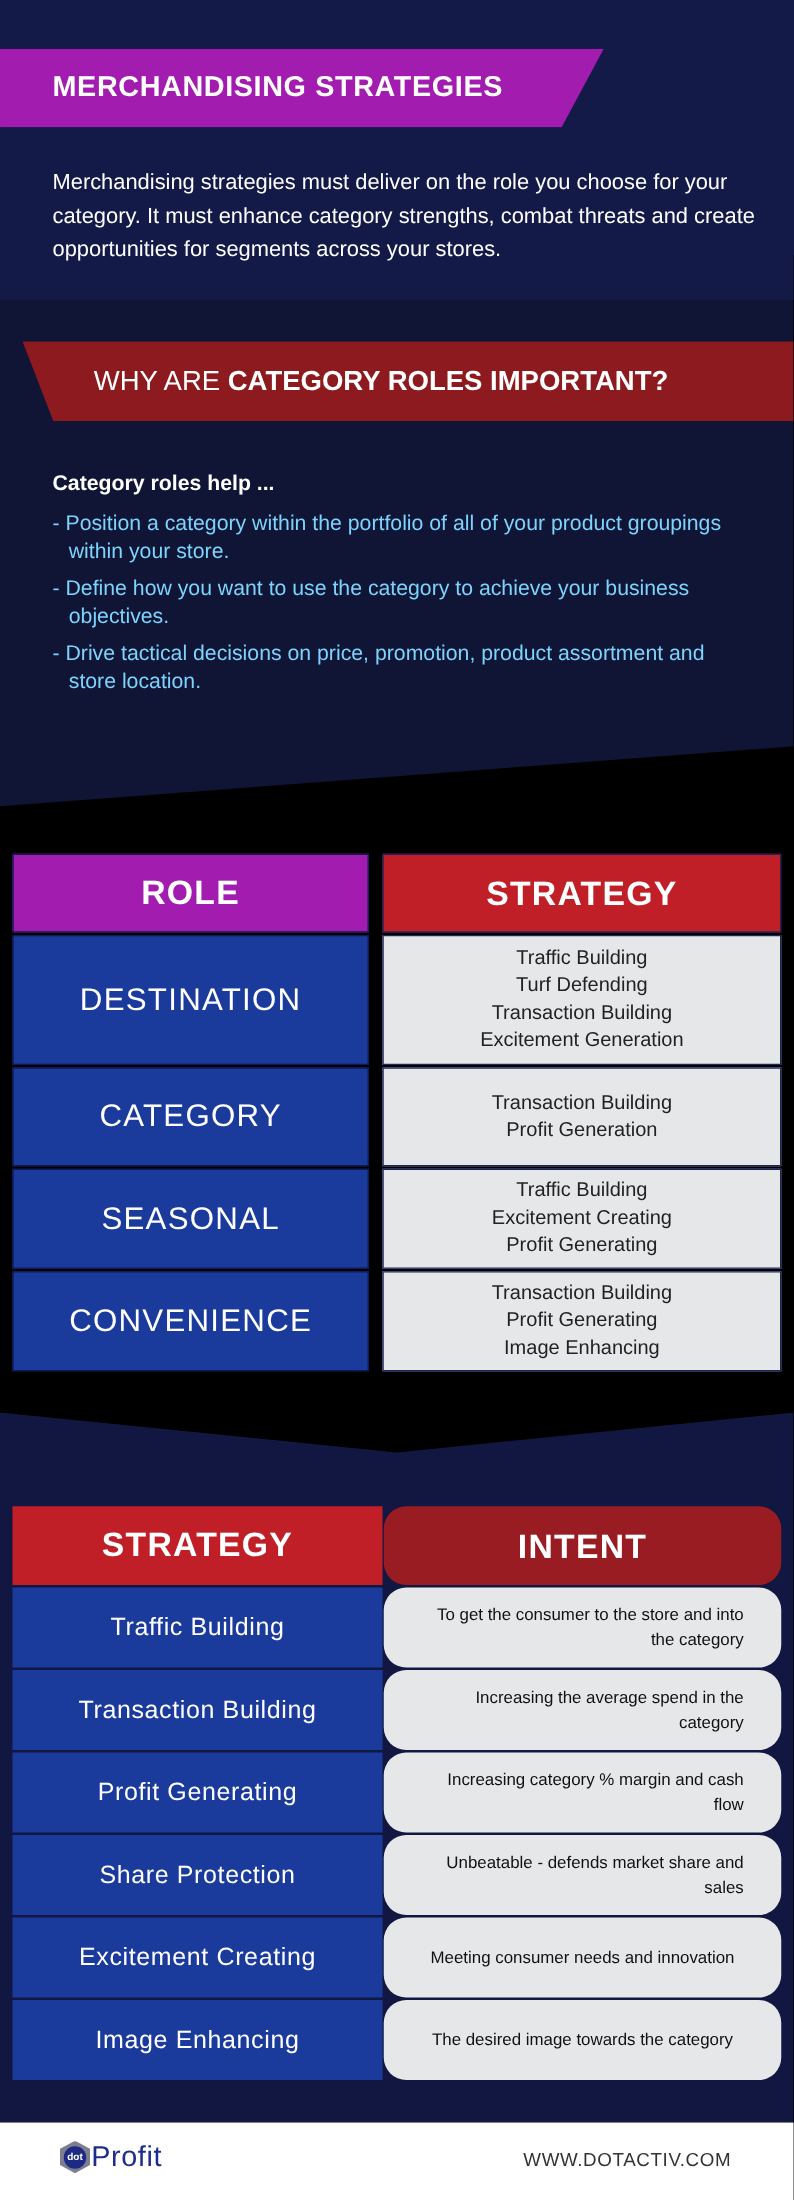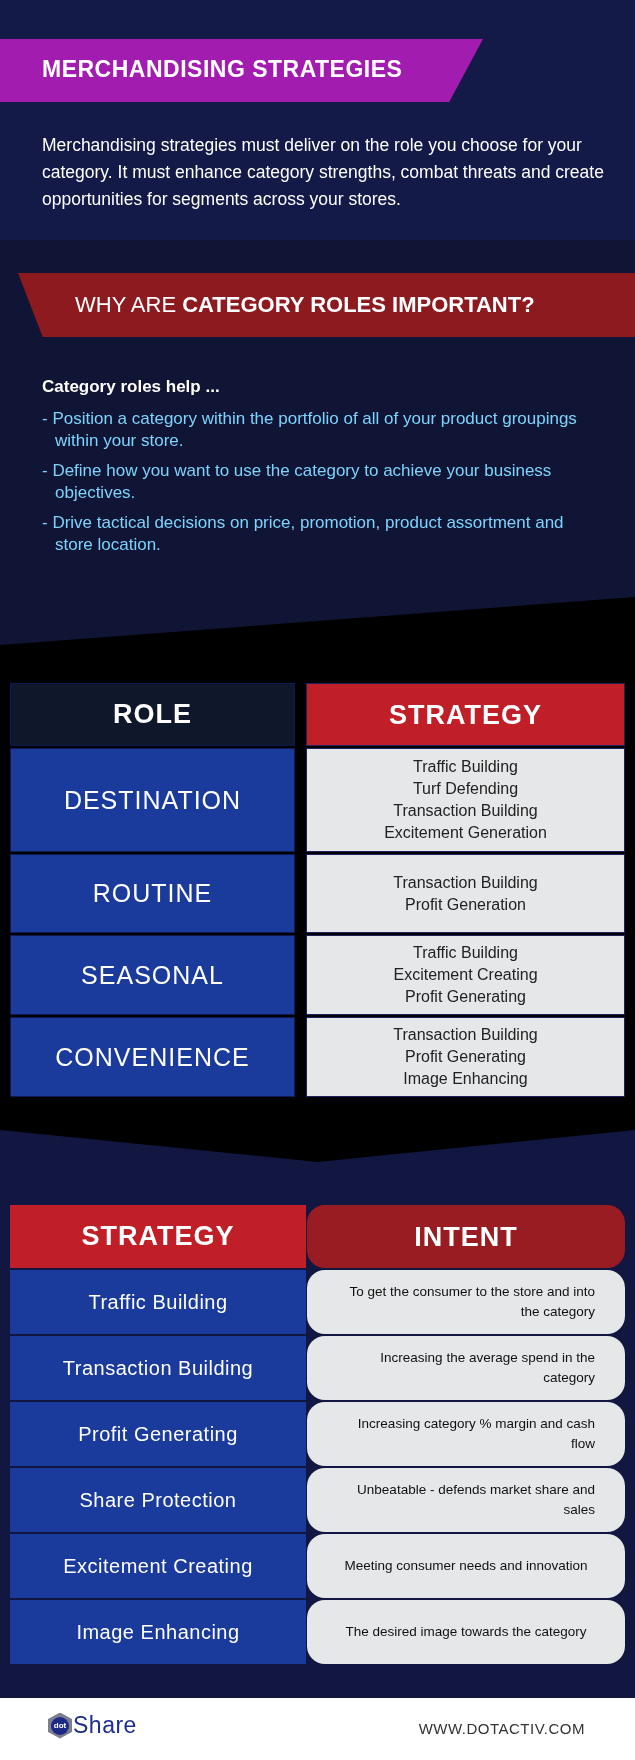--- a/index.html
+++ b/index.html
@@ -12,21 +12,21 @@
   .banner2 { position: absolute; left: 18px; top: 273px; width: 617px; height: 64px; background: #8c1a1f; clip-path: polygon(0 0, 100% 0, 100% 100%, 4% 100%); }
   .banner2 .t { position: absolute; left: 57px; top: 19px; color: #fff; font-size: 22px; white-space: nowrap; }
   .banner2 b { font-weight: bold; }
   .help { position: absolute; left: 42px; top: 377px; color: #fff; font-weight: bold; font-size: 17px; }
   .bullets { position: absolute; left: 42px; top: 408px; width: 560px; color: #7dd3fc; font-size: 17px; line-height: 22px; list-style: none; }
   .bullets li { padding-left: 13px; text-indent: -13px; margin-bottom: 8px; }
   .t1 { position: absolute; left: 10px; top: 683px; width: 615px; }
   .t1 .row { display: flex; gap: 11px; margin-bottom: 2px; }
   .t1 .c-left { width: 285px; background: #1a3a9c; color: #fff; display: flex; align-items: center; justify-content: center; font-size: 25px; letter-spacing: 1px; border: 1px solid #0d1a55; }
   .t1 .c-right { flex: 1; background: #e6e7e9; color: #222; display: flex; flex-direction: column; align-items: center; justify-content: center; font-size: 16px; line-height: 22px; border: 1px solid #1c2460; }
-  .t1 .hdr .c-left { background: #0f172a; font-weight: bold; font-size: 27px; }
+  .t1 .hdr .c-left { background: #a21caf; font-weight: bold; font-size: 27px; }
   .t1 .hdr .c-right { background: #c11f27; color: #fff; font-weight: bold; font-size: 27px; letter-spacing: 1px; }
   .sec3 { position: absolute; left: 0; top: 1130px; width: 635px; height: 568px; background: #121742; clip-path: polygon(0 0, 50% 32px, 100% 0, 100% 100%, 0 100%); }
   .t2 { position: absolute; left: 10px; top: 1205px; width: 615px; }
   .t2 .row { display: flex; gap: 1px; margin-bottom: 2px; }
   .t2 .c-left { width: 296px; background: #1a3a9c; color: #fff; display: flex; align-items: center; justify-content: center; font-size: 20px; letter-spacing: 0.5px; height: 64px; }
   .t2 .c-right { flex: 1; background: #e6e7e9; color: #111; display: flex; align-items: center; justify-content: center; text-align: right; font-size: 13.5px; line-height: 20px; padding: 16px 30px; height: 64px; border-radius: 18px; }
   .t2 .hdr .c-left { background: #c11f27; font-weight: bold; font-size: 27px; letter-spacing: 1px; height: 63px; }
   .t2 .hdr .c-right { background: #981c22; color: #fff; font-weight: bold; font-size: 27px; letter-spacing: 1px; height: 63px; }
   .footer { position: absolute; left: 0; top: 1698px; width: 635px; height: 62px; background: #fff; }
   .logo { position: absolute; left: 48px; top: 14px; display: flex; align-items: center; }
@@ -65,21 +65,21 @@
   <div class="row" style="height:104px">
     <div class="c-left">DESTINATION</div>
     <div class="c-right">
       <span>Traffic Building</span>
       <span>Turf Defending</span>
       <span>Transaction Building</span>
       <span>Excitement Generation</span>
     </div>
   </div>
   <div class="row" style="height:79px">
-    <div class="c-left">ROUTINE</div>
+    <div class="c-left">CATEGORY</div>
     <div class="c-right">
       <span>Transaction Building</span>
       <span>Profit Generation</span>
     </div>
   </div>
   <div class="row" style="height:80px">
     <div class="c-left">SEASONAL</div>
     <div class="c-right">
       <span>Traffic Building</span>
       <span>Excitement Creating</span>
@@ -125,16 +125,16 @@
     <div class="c-left">Image Enhancing</div>
     <div class="c-right">The desired image towards the category</div>
   </div>
 </div>
 
 <div class="footer">
   <div class="logo">
     <div class="hex">
         <span>dot</span>
       </div>
-    <span class="brand">Share</span>
+    <span class="brand">Profit</span>
   </div>
   <div class="url">WWW.DOTACTIV.COM</div>
 </div>
 
 </body></html>

